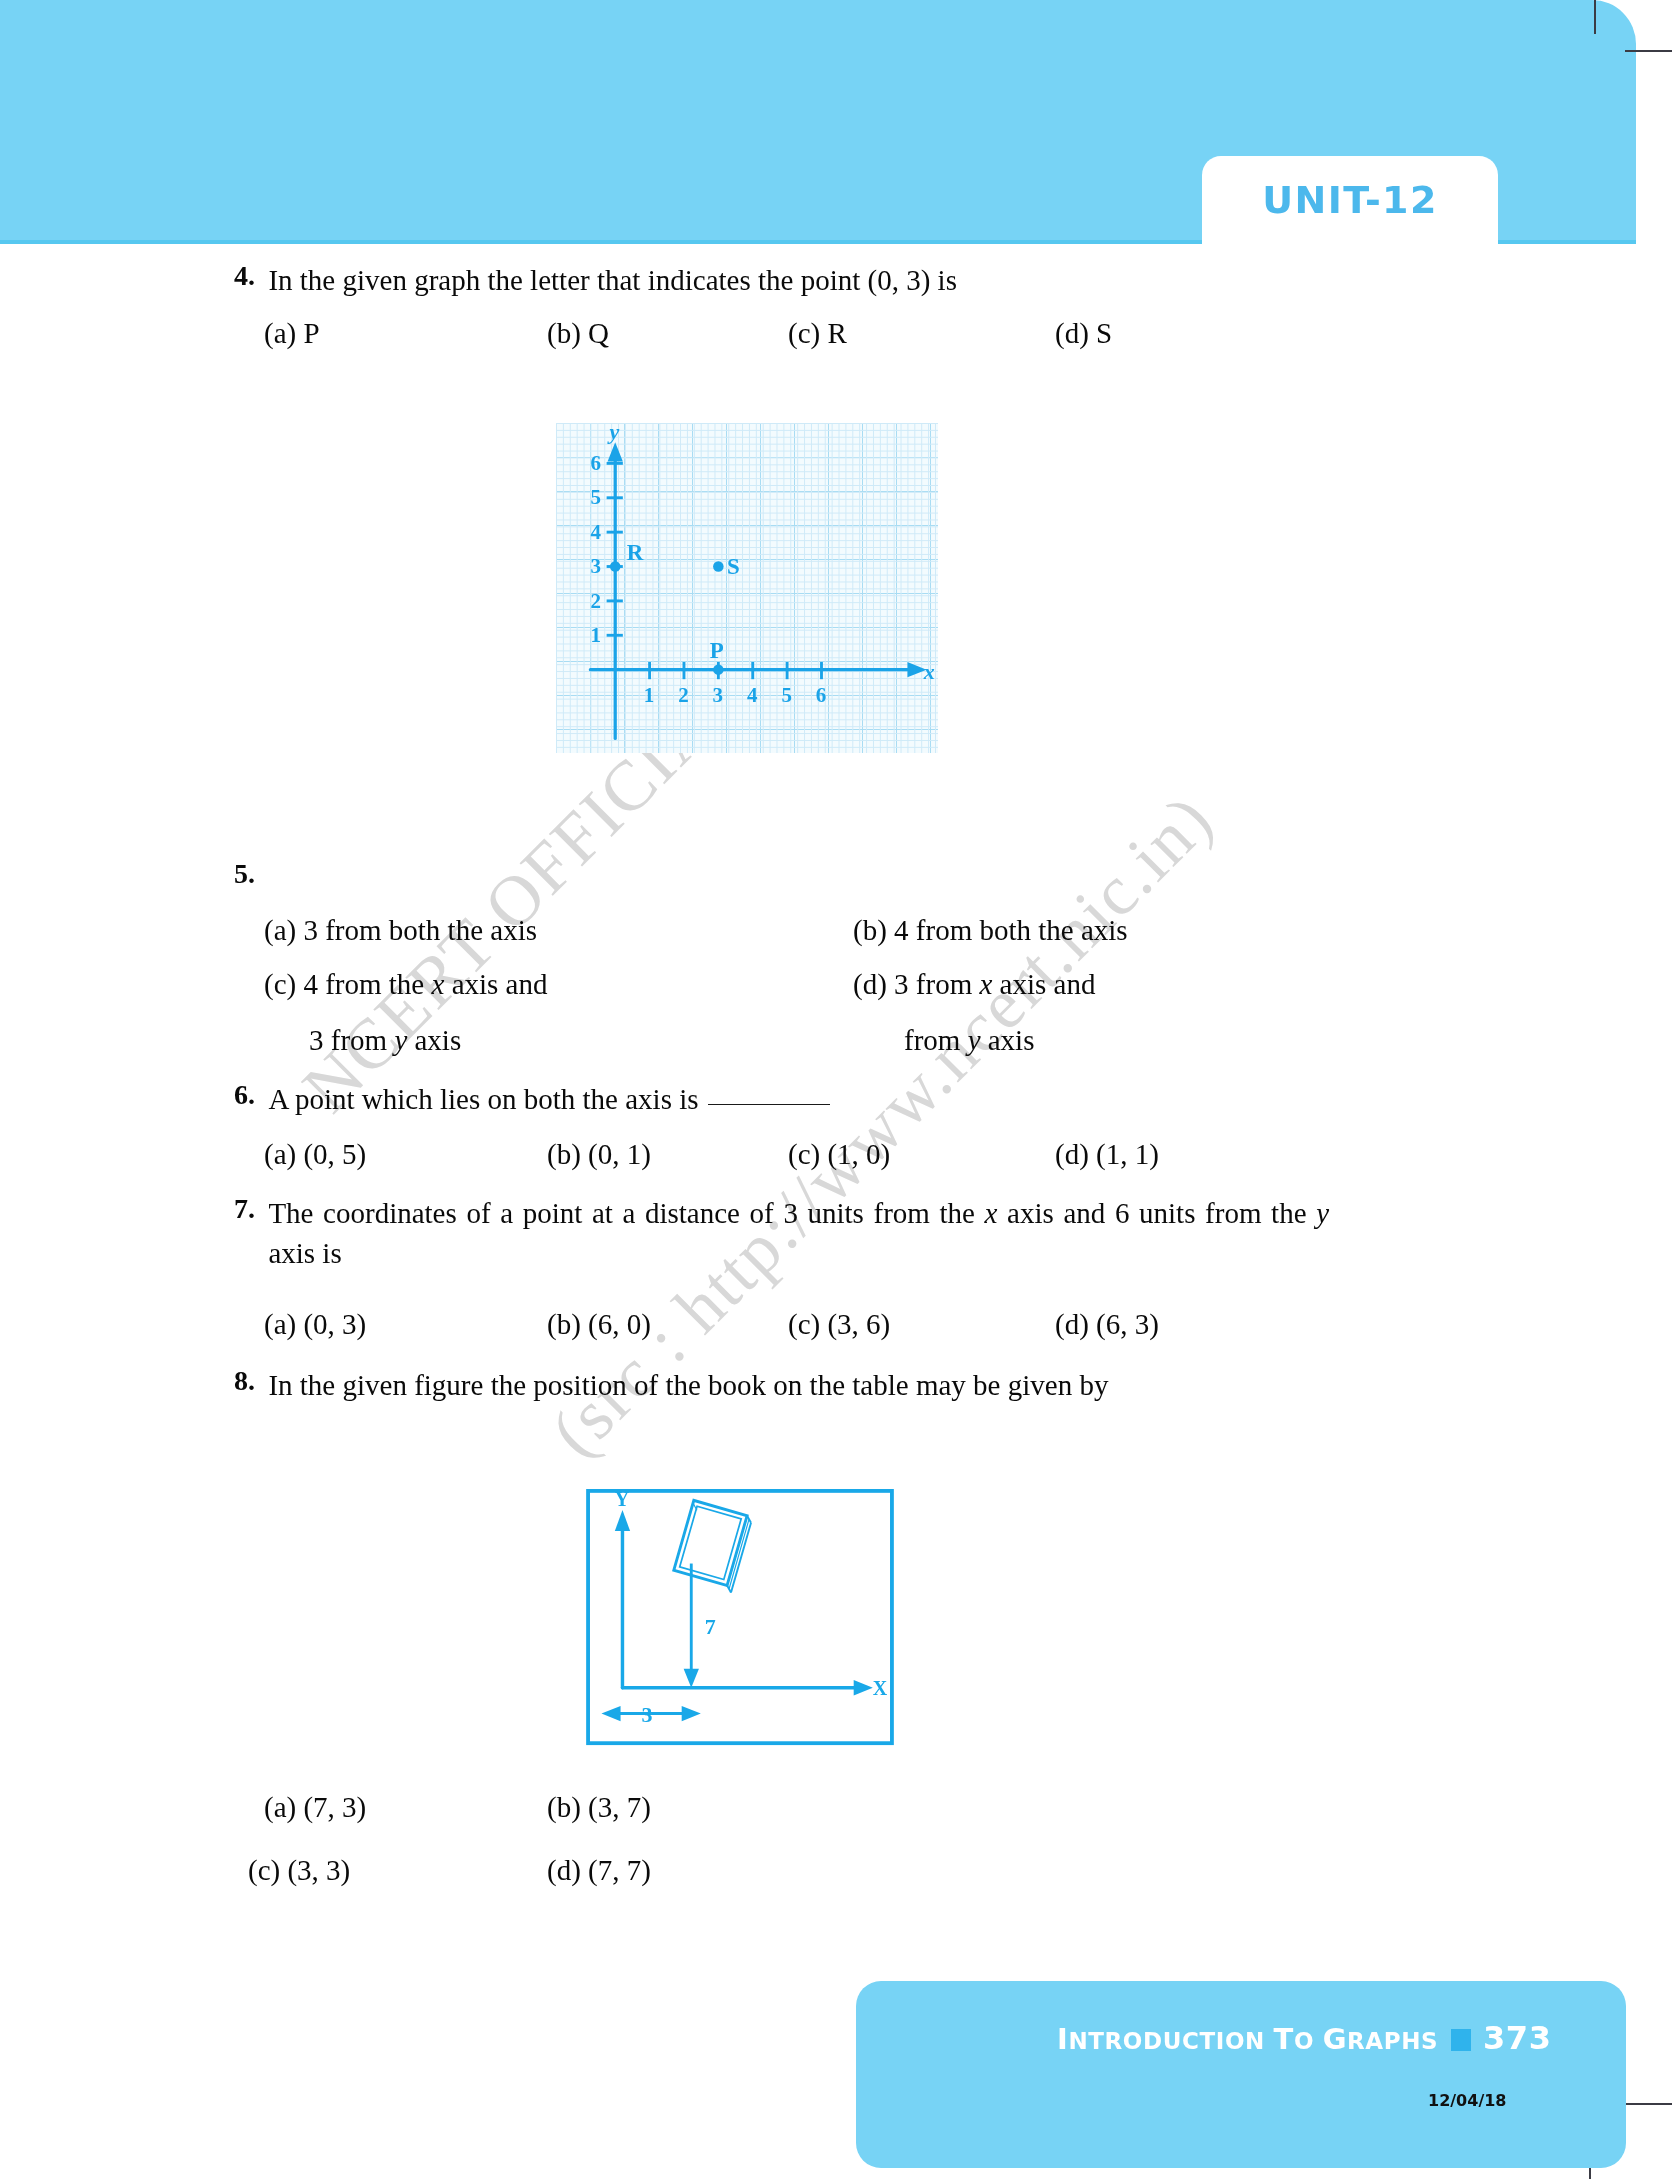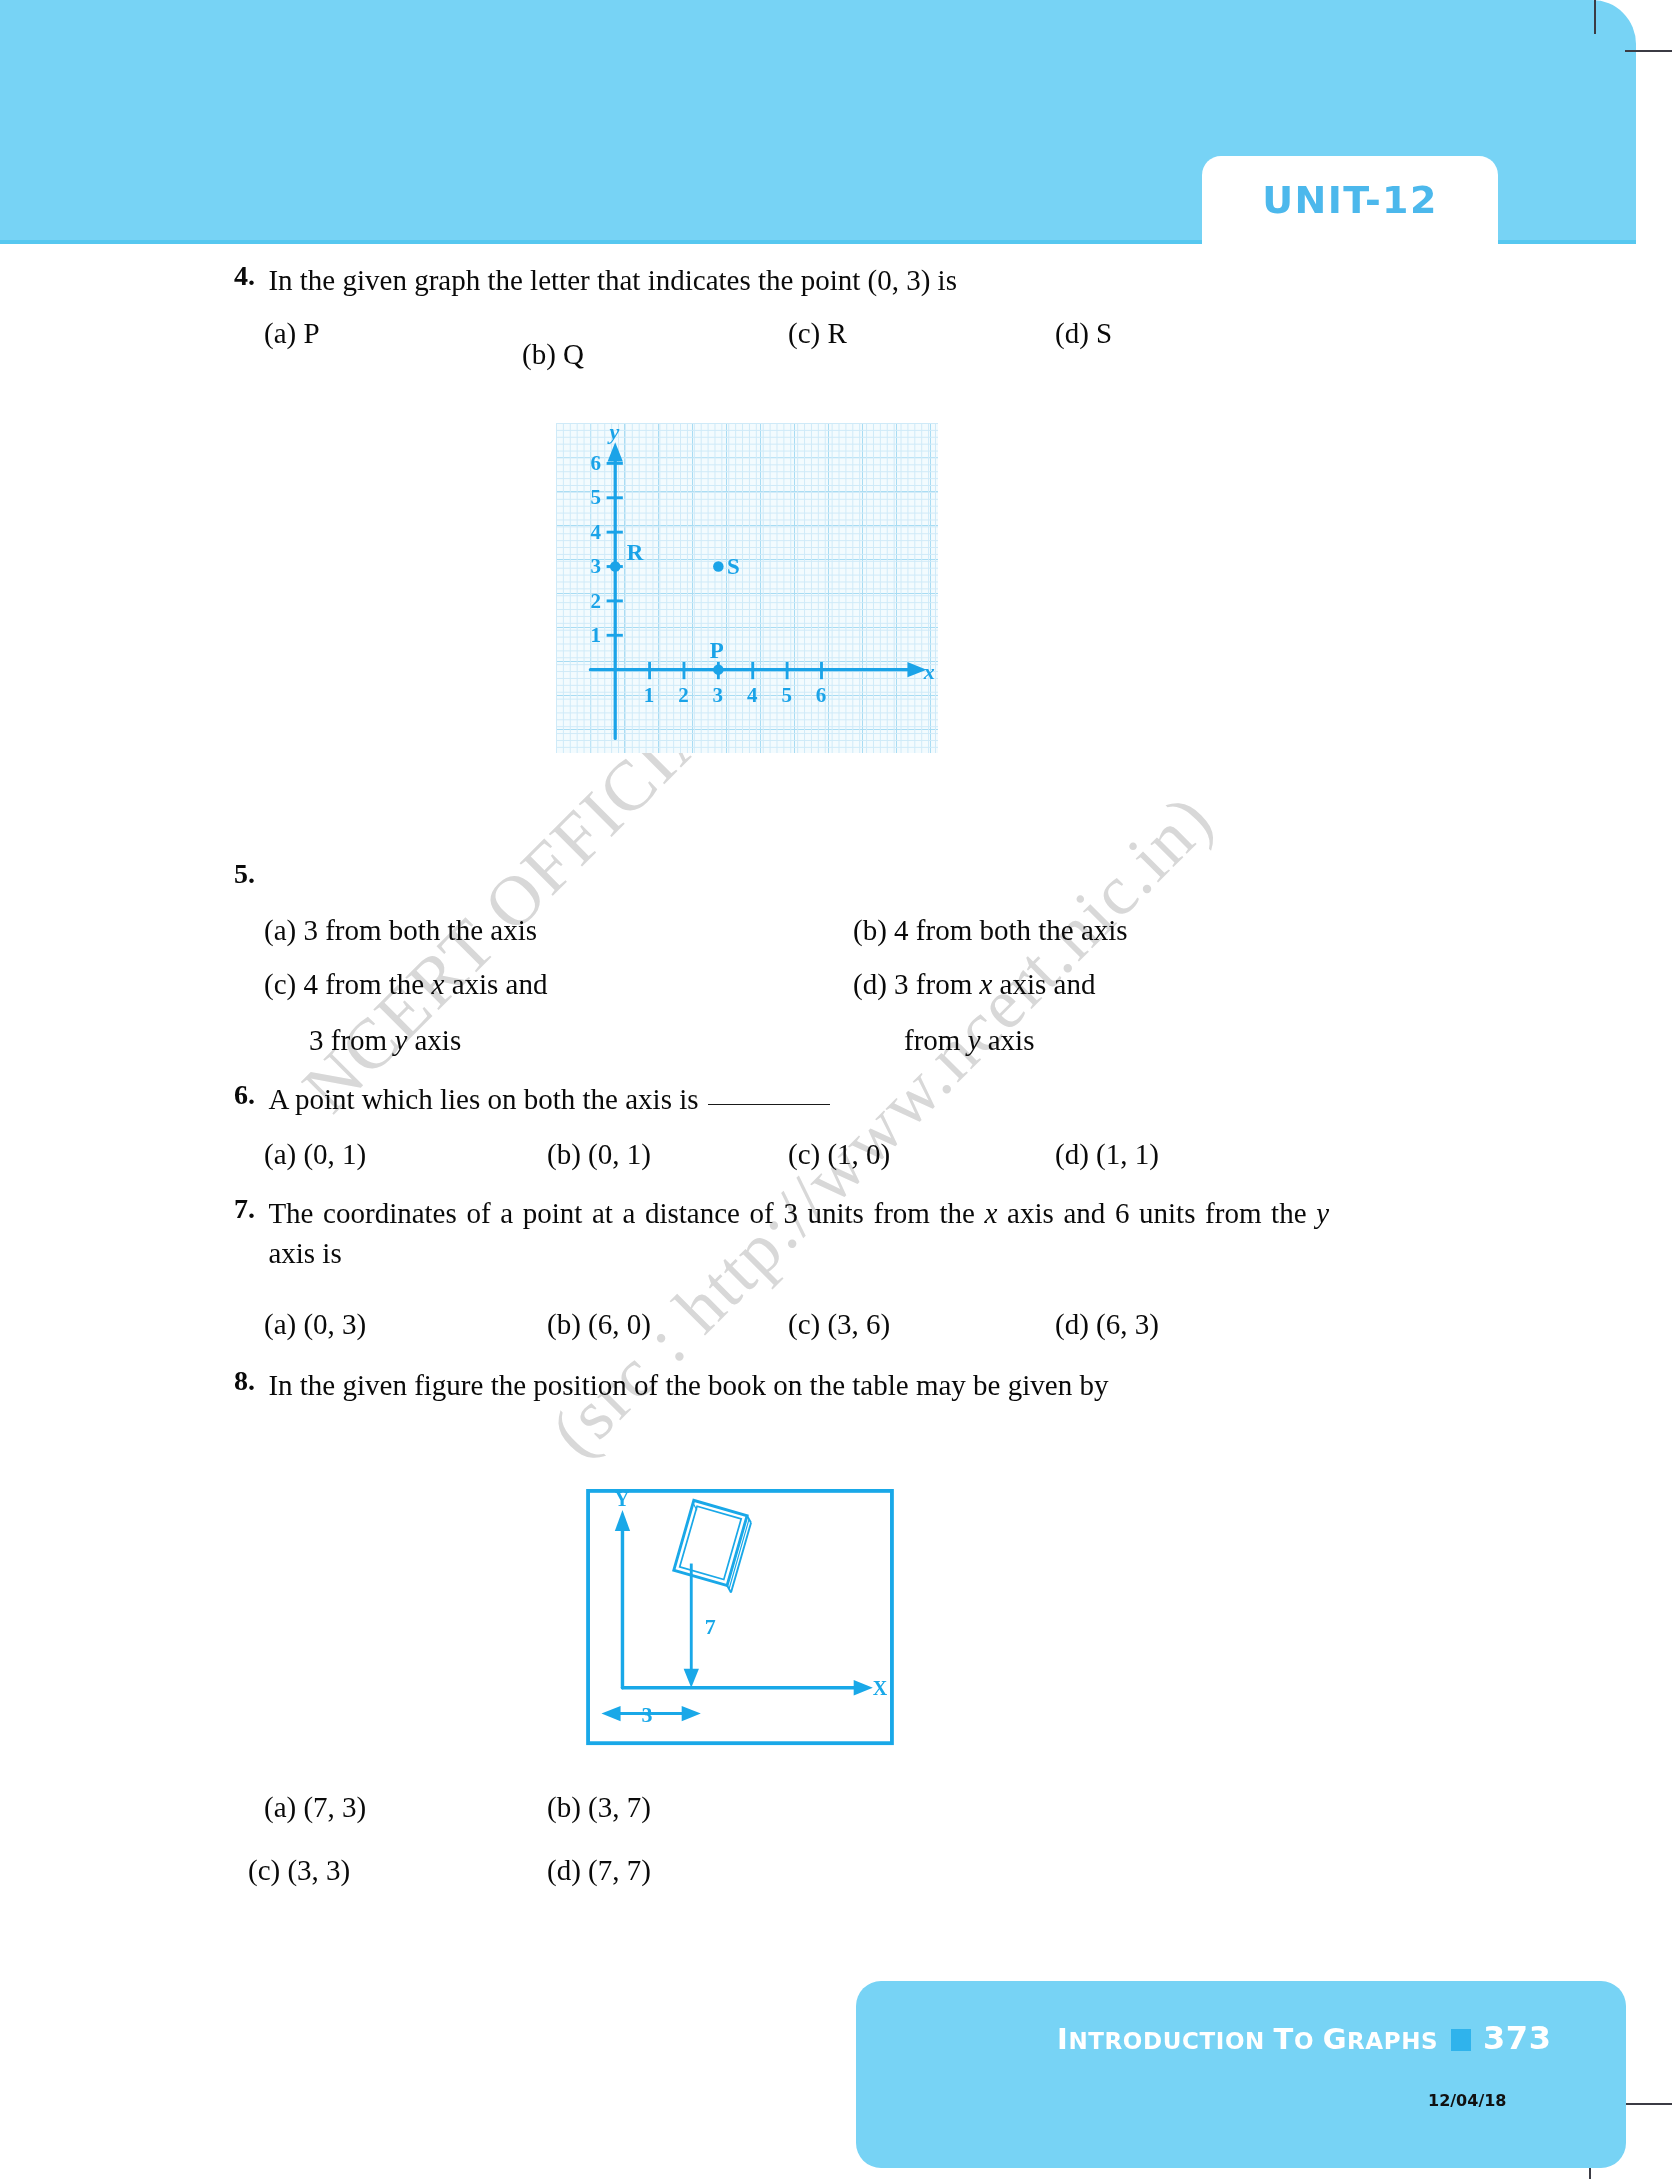--- a/index.html
+++ b/index.html
@@ -241,21 +241,21 @@
   </div>
 
   <div class="content">
 
     <div class="qrow" style="left:201px; top:260px; width:1243px;">
       <div class="qnum">4.</div>
       <div class="qtext">In the given graph the letter that indicates the point (0, 3) is</div>
     </div>
     <div class="optrow" style="left:0; top:317px; width:1673px; height:44px;">
       <span class="opt" style="left:264px;">(a) P</span>
-      <span class="opt" style="left:522px;margin-top:21px;">(b) Q</span>
+      <span class="opt" style="left:547px;">(b) Q</span>
       <span class="opt" style="left:788px;">(c) R</span>
       <span class="opt" style="left:1055px;">(d) S</span>
     </div>
 
     <div class="graph-fig">
       <svg width="382" height="330" viewBox="0 0 400 345">
         <g stroke="#1aa3e8" stroke-width="3.4" fill="none" stroke-linecap="round">
 
           <line x1="62" y1="330" x2="62" y2="32"></line>
           <polygon points="62,20 54,40 70,40" fill="#1aa3e8" stroke="none"></polygon>
@@ -323,21 +323,21 @@
     <div class="optrow" style="left:0; top:1024px; width:1673px;">
       <span class="opt" style="left:309px;"><span>3 from </span><span class="italic">y</span><span> axis</span></span>
       <span class="opt" style="left:904px;"><span>from </span><span class="italic">y</span><span> axis</span></span>
     </div>
 
     <div class="qrow" style="left:201px; top:1079px; width:1243px;">
       <div class="qnum">6.</div>
       <div class="qtext"><span>A point which lies on both the axis is</span><span class="blank-line"></span></div>
     </div>
     <div class="optrow" style="left:0; top:1138px; width:1673px;">
-      <span class="opt" style="left:264px;">(a)  (0, 1)</span>
+      <span class="opt" style="left:264px;">(a)  (0, 5)</span>
       <span class="opt" style="left:547px;">(b) (0, 1)</span>
       <span class="opt" style="left:788px;">(c) (1, 0)</span>
       <span class="opt" style="left:1055px;">(d) (1, 1)</span>
     </div>
 
     <div class="qrow" style="left:201px; top:1193px; width:1128px;">
       <div class="qnum">7.</div>
       <div class="qtext justify" style="width:1071px;"><span>The coordinates of a point at a distance of 3 units from the </span><span class="italic">x</span><span> axis and 6 units from the </span><span class="italic">y</span><span> axis is</span></div>
     </div>
     <div class="optrow" style="left:0; top:1308px; width:1673px;">

